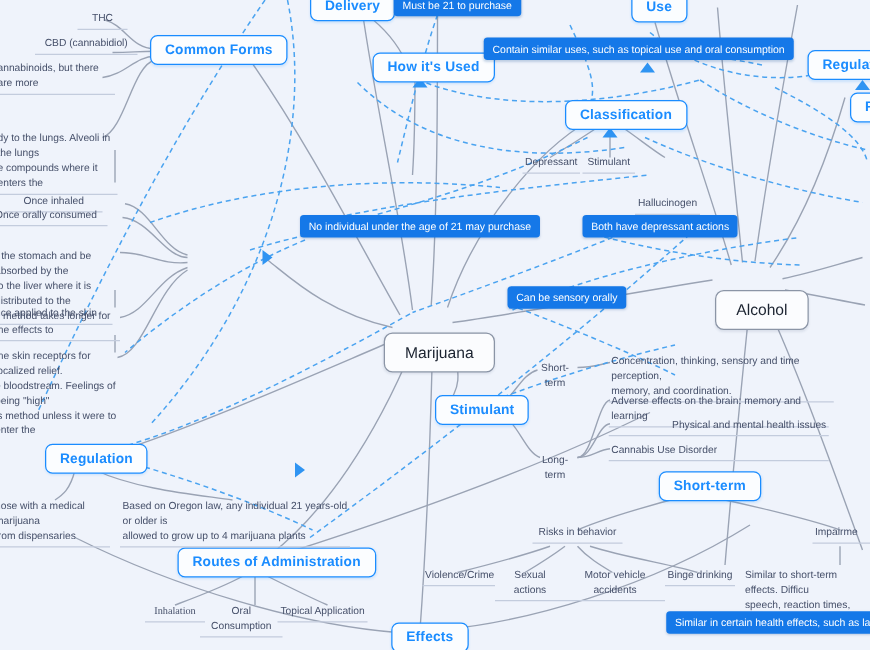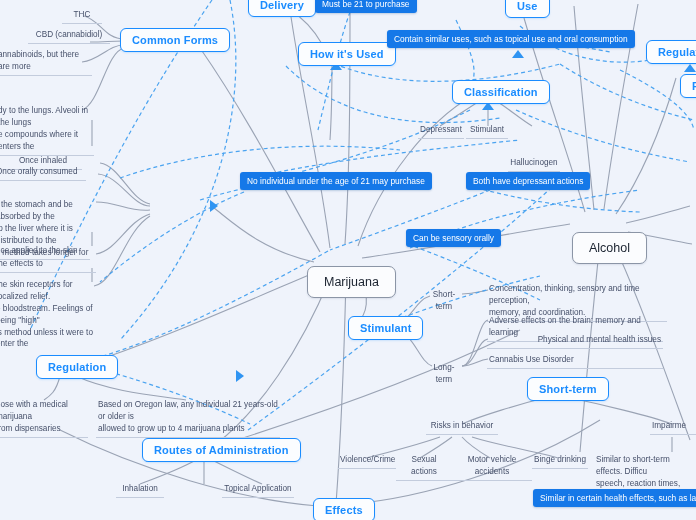--- a/index.html
+++ b/index.html
@@ -191,21 +191,22 @@
   <div class="node leaf" style="left:-6px;top:245px;width:96px;">nce applied to the skin</div>
   <div class="node leaf nb" style="left:-6px;top:279px;width:104px;white-space:pre-line;">the skin receptors for localized relief.
 e bloodstream. Feelings of being "high"
 is method unless it were to enter the</div>
 
   <div class="node leaf" style="left:-6px;top:399px;width:94px;white-space:pre-line;">hose with a medical marijuana
 from dispensaries</div>
   <div class="node leaf" style="left:96px;top:399px;width:184px;white-space:pre-line;">Based on Oregon law, any individual 21 years-old or older is
 allowed to grow up to 4 marijuana plants</div>
 
-  <div class="node leaf" style="left:116px;top:483px;width:48px;text-align:center;">Inhalation</div>
+  <div class="node leaf" style="left:116px;top:483px;width:48px;text-align:center;font-family:Liberation Serif, serif;">Inhalation</div>
+  <div class="node leaf" style="left:160px;top:483px;width:66px;text-align:center;">Oral Consumption</div>
   <div class="node leaf" style="left:222px;top:483px;width:72px;text-align:center;">Topical Application</div>
 
   <div class="node leaf nb" style="left:424px;top:289px;width:40px;text-align:center;">Short-term</div>
   <div class="node leaf nb" style="left:424px;top:362px;width:40px;text-align:center;">Long-term</div>
 
   <div class="node leaf" style="left:487px;top:283px;width:180px;white-space:pre-line;">Concentration, thinking, sensory and time perception,
 memory, and coordination.</div>
   <div class="node leaf" style="left:487px;top:315px;width:176px;">Adverse effects on the brain:  memory and learning</div>
   <div class="node leaf" style="left:487px;top:334px;width:176px;text-align:right;">Physical and mental health issues</div>
   <div class="node leaf" style="left:487px;top:354px;width:176px;">Cannabis Use Disorder</div>

